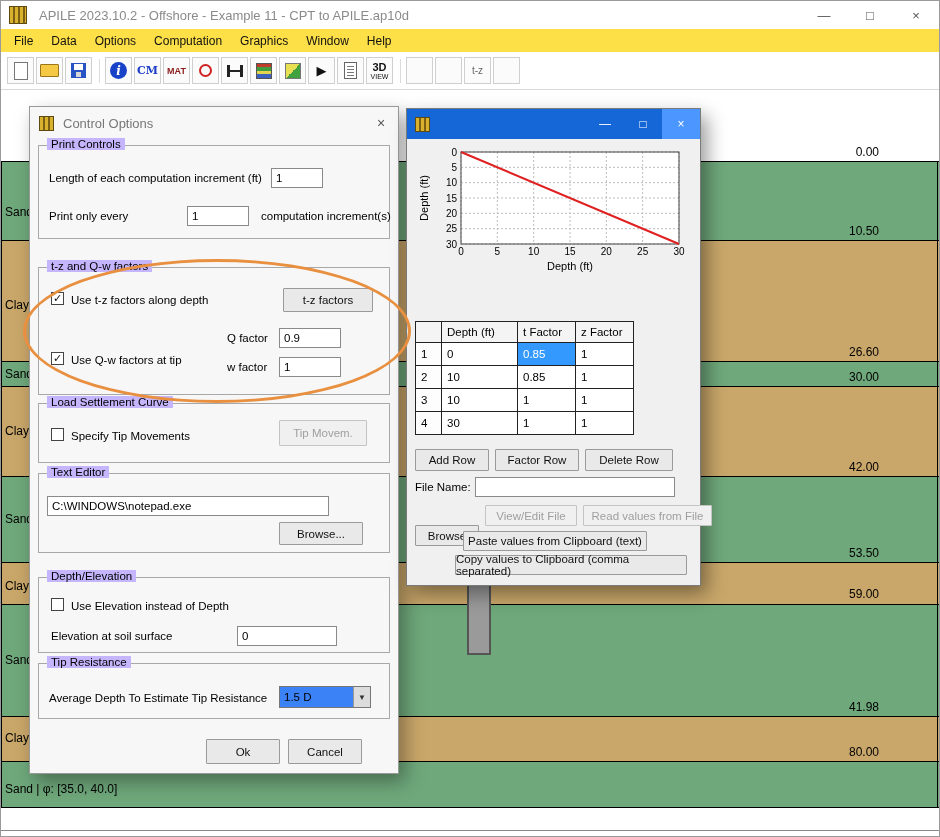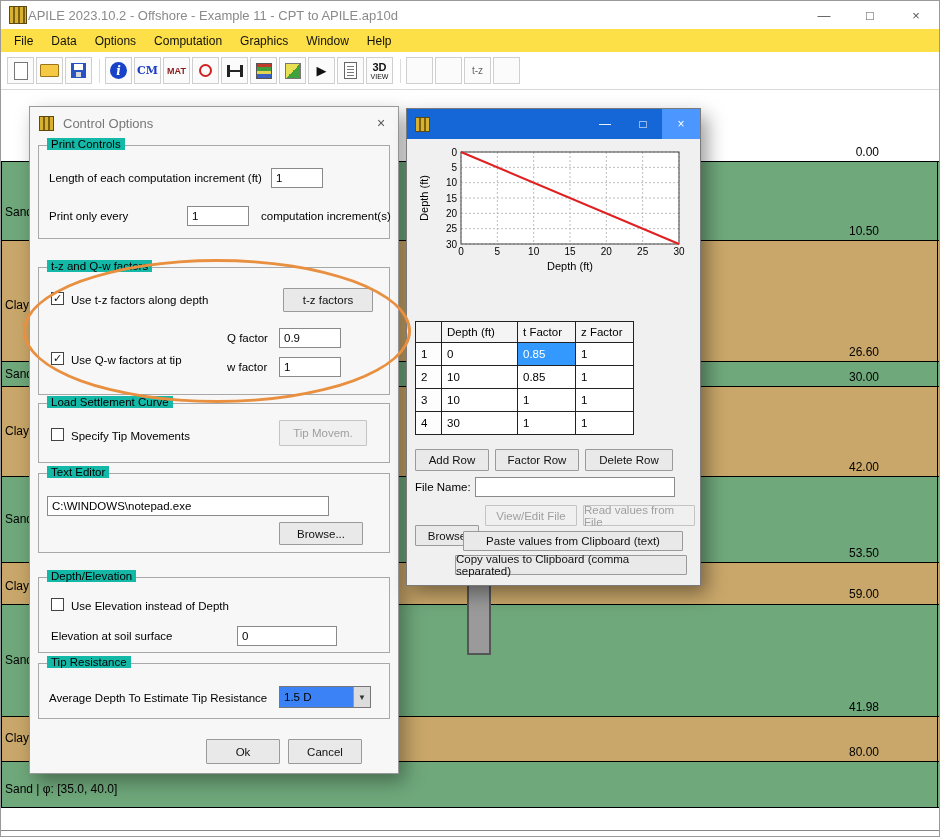--- a/index.html
+++ b/index.html
@@ -4,21 +4,21 @@
 <style>
   *{margin:0;padding:0;box-sizing:border-box}
   body{font-family:"Liberation Sans",sans-serif;background:#fff;width:940px;height:837px;overflow:hidden}
   #app{position:relative;width:940px;height:837px;border:1px solid #9a9a9a;background:#fff;overflow:hidden}
   .abs{position:absolute}
 
   
   .titlebar{position:absolute;left:0;top:0;width:100%;height:28px;background:#fff;display:flex;align-items:center;padding-left:8px}
   .appicon{width:18px;height:18px;background:repeating-linear-gradient(90deg,#d8b12f 0 3px,#7d5f14 3px 5px);border:1px solid #5c4a10;flex:0 0 auto}
   .appicon.sm{width:15px;height:15px}
-  .titletext{margin-left:1px;font-size:13px;color:#8a8a8a;white-space:nowrap}
+  .titletext{margin-left:12px;font-size:13px;color:#8a8a8a;white-space:nowrap}
   .wcontrols{margin-left:auto;display:flex;height:100%}
   .wc{width:46px;height:100%;display:flex;align-items:center;justify-content:center;font-size:13px;color:#555}
   .menubar{position:absolute;left:0;top:28px;width:100%;height:23px;background:#fde047;display:flex;align-items:center;padding:0 4px}
   .mi{padding:3px 9px;font-size:12px;color:#111}
   .toolbar{position:absolute;left:0;top:51px;width:100%;height:38px;background:#fff;display:flex;align-items:center;padding:0 6px;border-bottom:1px solid #d9d9d9}
   .tbtn{width:27px;height:27px;border:1px solid #cfcfcf;background:#fbfbfb;display:flex;align-items:center;justify-content:center;margin-right:2px}
   .tsep{width:1px;height:24px;background:#dcdcdc;margin:0 5px}
   .ic-new{width:14px;height:18px;background:#fff;border:1px solid #777}
   .ic-open{width:19px;height:13px;background:#f5c944;border:1px solid #9a7418;border-radius:1px}
   .ic-save{width:15px;height:15px;background:#2753c5;position:relative}
@@ -51,21 +51,21 @@
   .hline2{position:absolute;left:0;top:829px;width:940px;height:0;border-top:1px solid #888}
   .vline{position:absolute;width:1px;background:#000;top:160px;height:647px}
   .pile{position:absolute;left:466px;top:160px;width:24px;height:494px;background:#9a9a9a;border:2px solid #555;z-index:2}
 
   
   .btn{position:absolute;display:flex;align-items:center;justify-content:center;background:#e9e9e9;border:1px solid #9a9a9a;font-size:11.5px;color:#111;border-radius:1px}
   .btn.disabled{color:#9f9f9f;background:#f0f0f0;border-color:#c4c4c4}
   .input{position:absolute;height:20px;background:#fff;border:1px solid #8a8a8a;font-family:inherit;font-size:11.5px;padding:1px 4px;color:#000}
   .lbl{position:absolute;font-size:11.5px;color:#000;white-space:nowrap}
   .group{position:absolute;border:1px solid #a8a8a8}
-  .glabel{position:absolute;top:-8px;left:8px;background:#14b8a6;padding:0 4px;font-size:11.5px;color:#000;white-space:nowrap}
+  .glabel{position:absolute;top:-8px;left:8px;background:#c4b5fd;padding:0 4px;font-size:11.5px;color:#000;white-space:nowrap}
   .checkbox{position:absolute;width:13px;height:13px;background:#fff;border:1px solid #444;display:flex;align-items:center;justify-content:center}
   .checkbox i{font-style:normal;font-size:11px;line-height:1;color:#111;visibility:hidden}
   .checkbox.checked i{visibility:visible}
   .combo{position:absolute;background:#3b82f6;border:1px solid #777;display:flex;align-items:center;font-size:11.5px}
   .combo-val{flex:1;padding:0 4px}
   .combo-arrow{width:17px;height:100%;background:#dcdcdc;border-left:1px solid #999;display:flex;align-items:center;justify-content:center}
   .combo-arrow i{font-style:normal;font-size:8px;color:#333}
 
   
   .dlg1{position:absolute;left:28px;top:105px;width:370px;height:668px;background:#f7f7f7;border:1px solid #999;box-shadow:6px 8px 18px rgba(0,0,0,.35);z-index:5}
@@ -372,20 +372,20 @@
 
     <div class="btn" style="left:8px;top:340px;width:74px;height:22px">Add Row</div>
     <div class="btn" style="left:88px;top:340px;width:84px;height:22px">Factor Row</div>
     <div class="btn" style="left:178px;top:340px;width:88px;height:22px">Delete Row</div>
 
     <span class="lbl" style="left:8px;top:372px">File Name:</span>
     <input class="input" style="left: 68px; top: 368px; width: 200px;" value="">
 
     <div class="btn" style="left:8px;top:416px;width:64px;height:21px">Browse</div>
     <div class="btn disabled" style="left:78px;top:396px;width:92px;height:21px">View/Edit File</div>
-    <div class="btn disabled" style="left:176px;top:396px;width:112px;height:21px">Read values from File</div>
-
-    <div class="btn" style="left:56px;top:422px;width:220px;height:20px">Paste values from Clipboard (text)</div>
+    <div class="btn disabled" style="left:176px;top:396px;width:129px;height:21px">Read values from File</div>
+
+    <div class="btn" style="left:56px;top:422px;width:184px;height:20px">Paste values from Clipboard (text)</div>
     <div class="btn" style="left:48px;top:446px;width:232px;height:20px">Copy values to Clipboard (comma separated)</div>
   </div>
 
   <div class="annotation-ellipse"></div>
 </div>
 
 </body></html>

